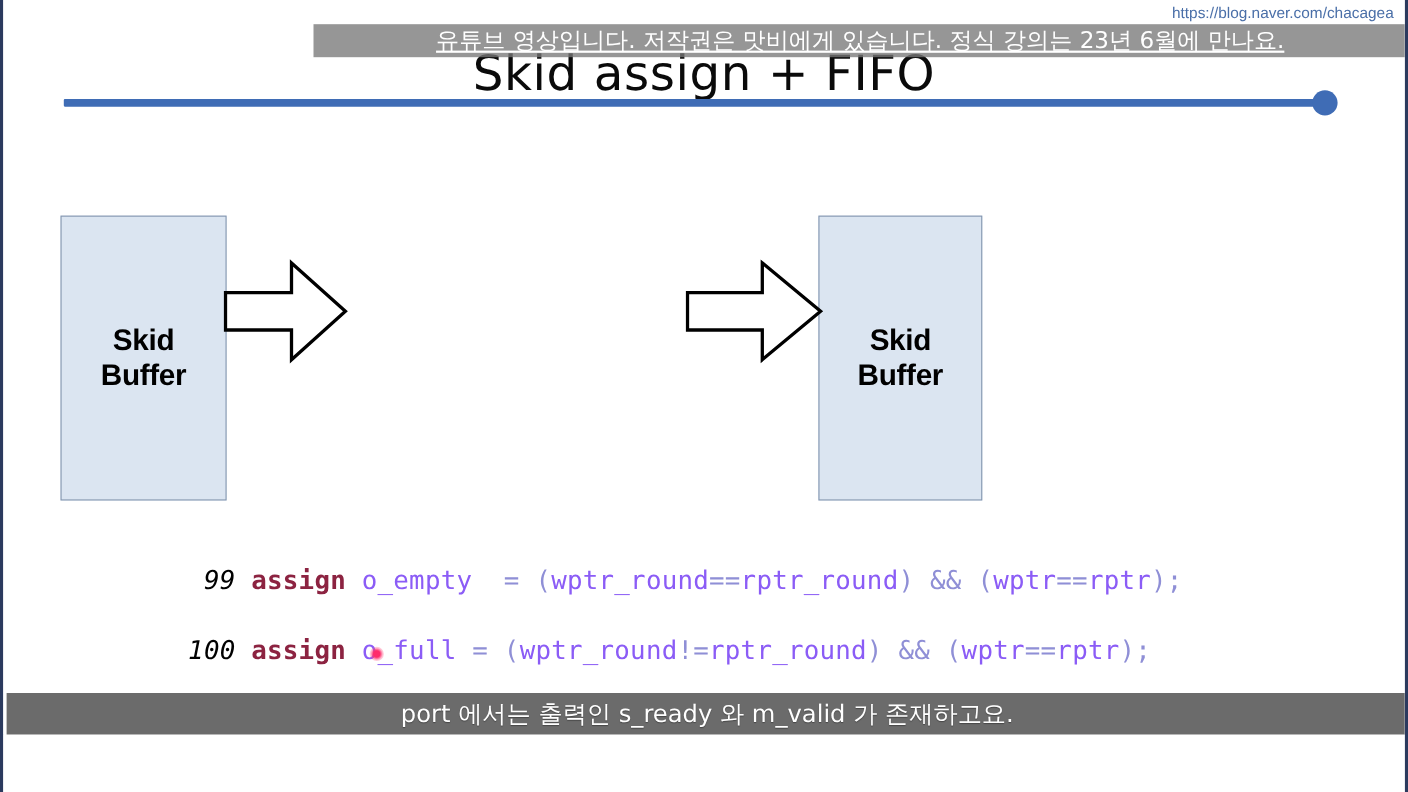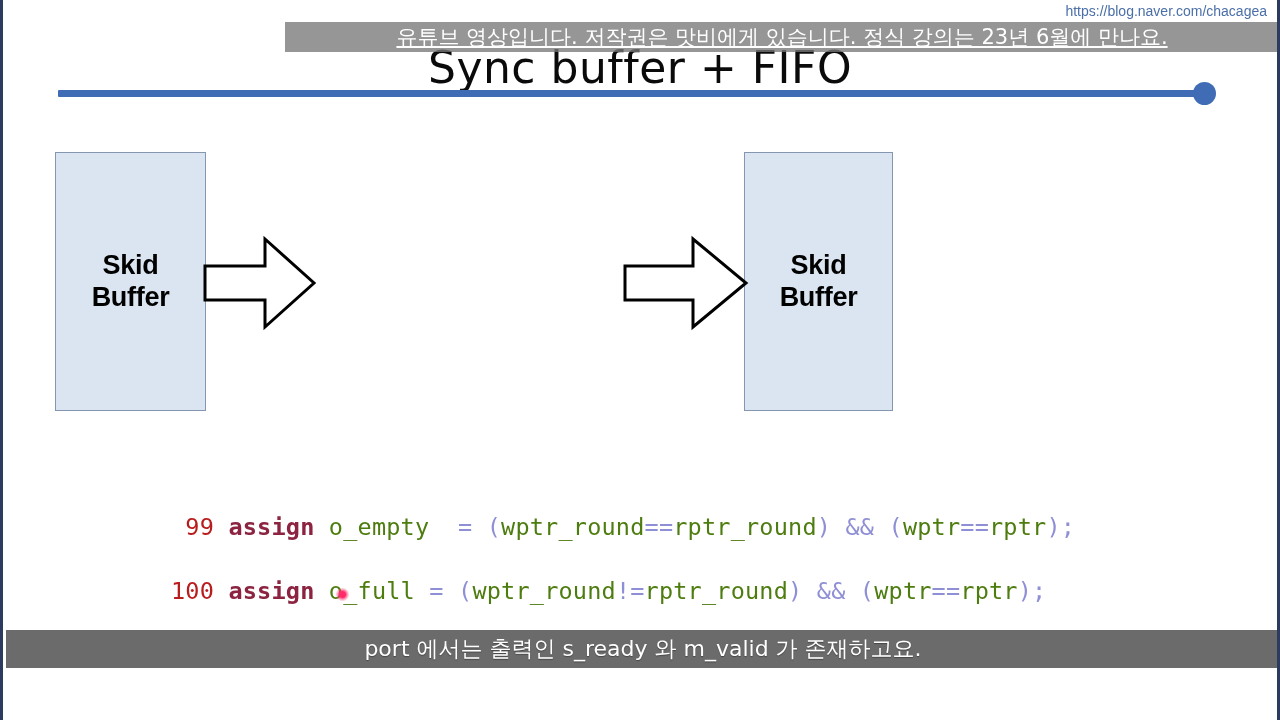--- a/index.html
+++ b/index.html
@@ -76,20 +76,21 @@
     font-weight: bold;
     font-family: "Liberation Sans", sans-serif;
     color: #000000;
     line-height: 1.18;
   }
   .blk-skid {
     background: #dbe5f1;
     border: 1.5px solid #8496b0;
     font-size: 27px;
     letter-spacing: -0.3px;
+    margin-top: 44px;
   }
   .blk-fifo {
     background: #ffffff;
     border: 2px solid #0d0d0d;
     font-size: 27px;
   }
   #skid-left  { left: 52px;  top: 152px; width: 151px; height: 259px; }
   #sync-fifo  { left: 310px; top: 152px; width: 312px; height: 259px; }
   #skid-right { left: 741px; top: 152px; width: 149px; height: 259px; }
 
@@ -100,23 +101,23 @@
   
   .code {
     position: absolute;
     left: 168px; top: 479px;
     font-family: "DejaVu Sans Mono", monospace;
     font-size: 23.5px;
     line-height: 32px;
     white-space: pre;
     letter-spacing: 0.2px;
   }
-  .code .ln      { color: #b91c1c; }
+  .code .ln      { color: #000000; font-style: italic; }
   .code .kw      { color: #8c2341; font-weight: bold; text-align: right; }
-  .code .id      { color: #4d7c0f; }
+  .code .id      { color: #8b5cf6; }
   .code .op      { color: #8f8fd6; }
   .code .punct   { color: #8f8fd6; }
 
   .cursor-dot {
     position: absolute;
     left: 333px; top: 588px;
     width: 13px; height: 13px;
     border-radius: 50%;
     background: radial-gradient(circle, #ff2b6b 0%, #ff2b6b 32%, rgba(255,80,130,0.35) 60%, rgba(255,120,160,0.06) 100%);
   }
@@ -178,21 +179,21 @@
 
 <div id="stage">
 
   <div class="frame-edge-left"></div>
   <div class="frame-edge-right"></div>
 
   <div class="slide">
 
     <div class="wm-url">https://blog.naver.com/chacagea</div>
 
-    <div class="slide-title">Sync buffer + FIFO</div>
+    <div class="slide-title">Skid assign + FIFO</div>
 
     <div class="title-rule"></div>
     <div class="title-rule-dot"></div>
 
     <div id="skid-left" class="blk blk-skid">
       <span>
         <span>Skid</span><br>
         <span>Buffer</span>
       </span>
     </div>

